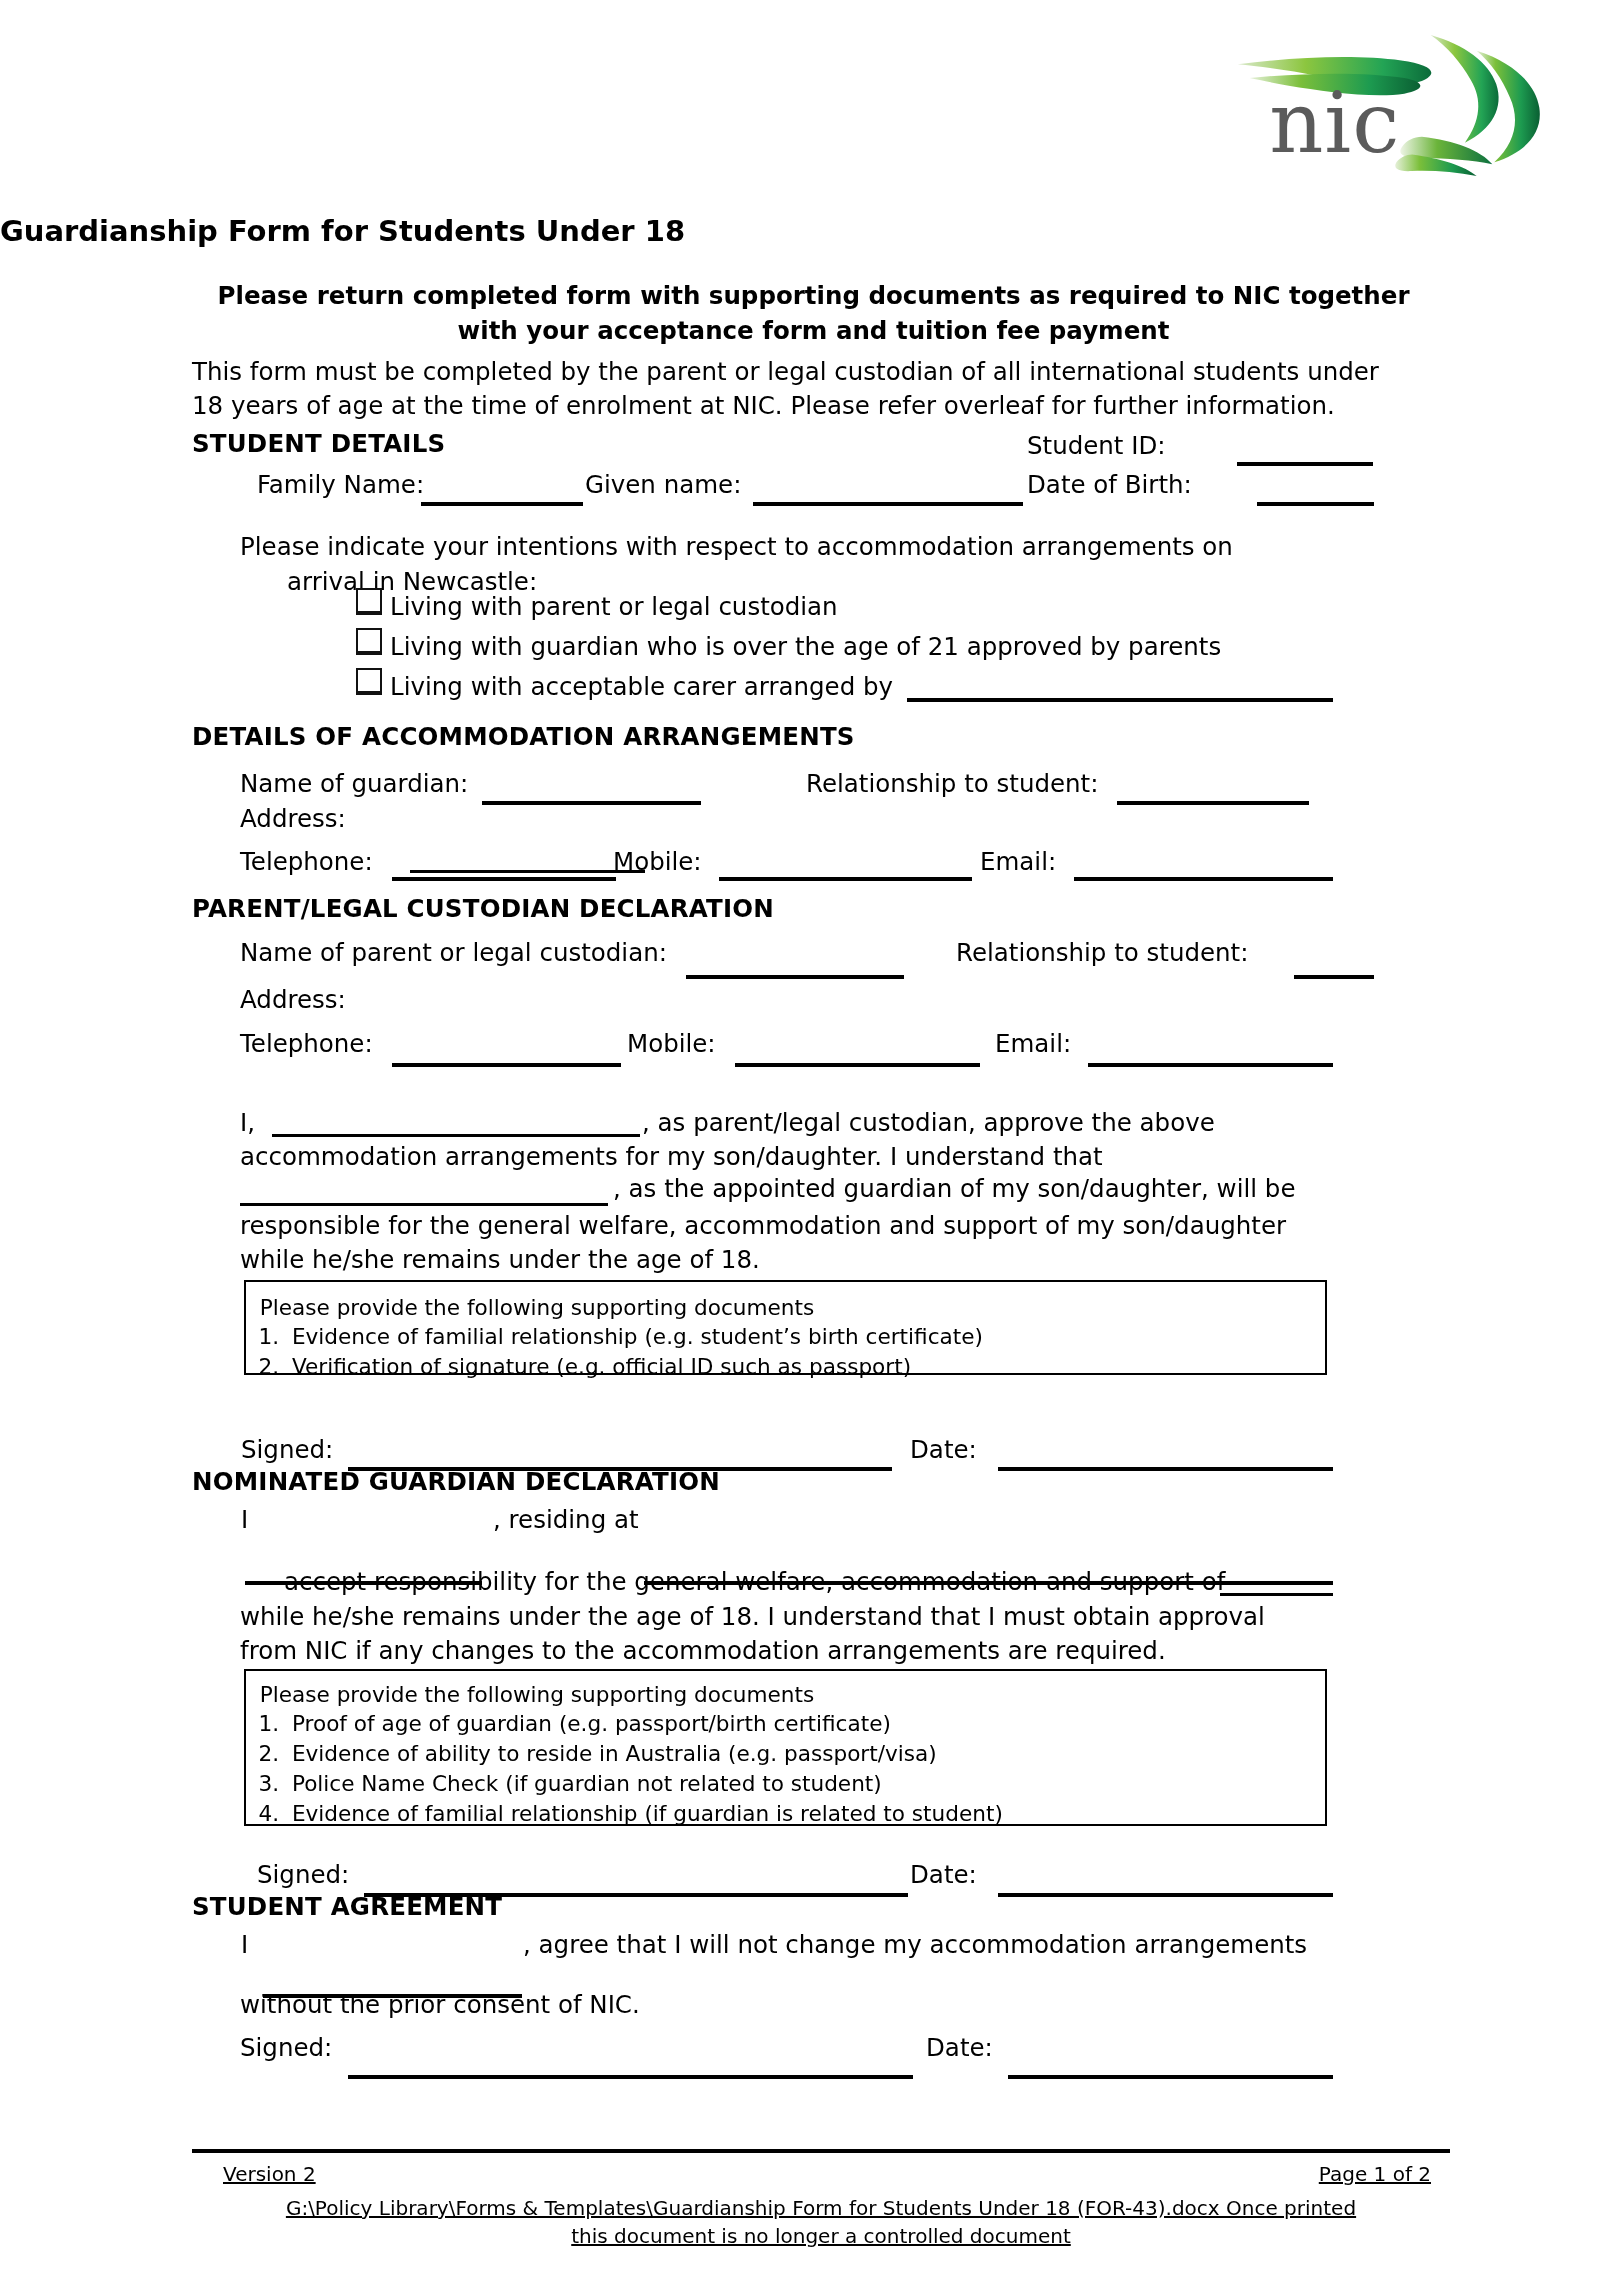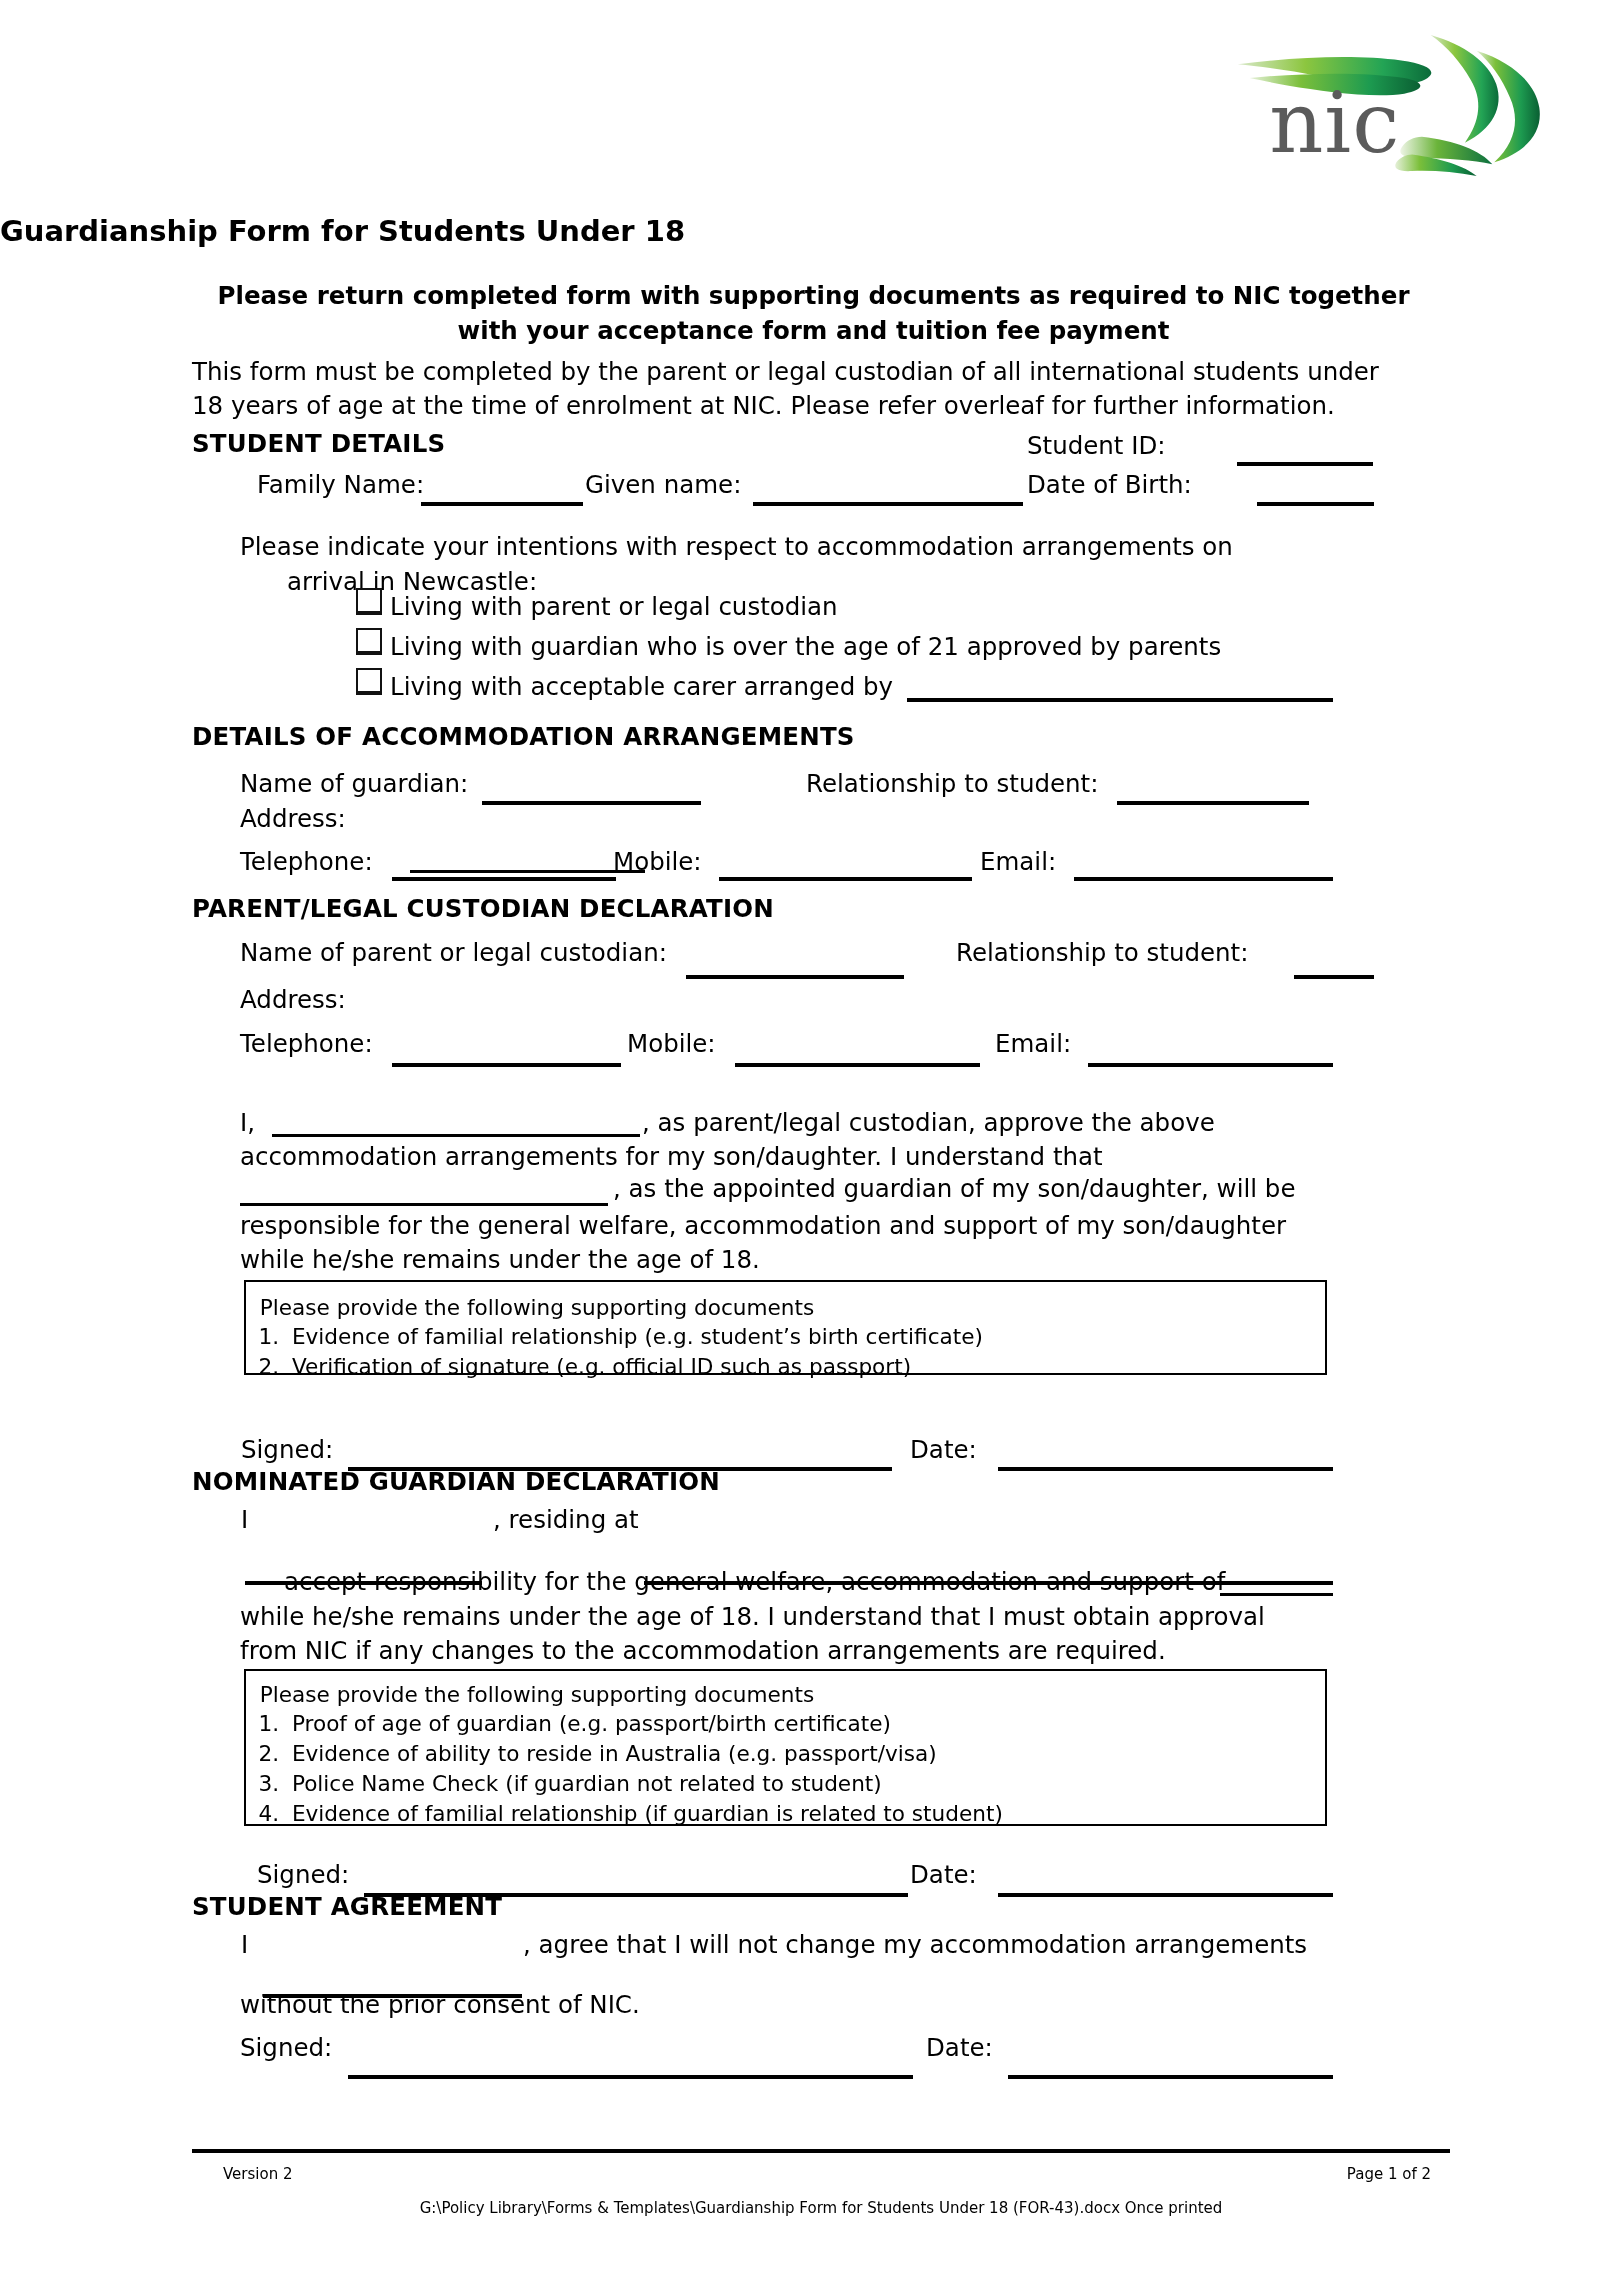--- a/index.html
+++ b/index.html
@@ -108,22 +108,23 @@
 
   
   #footer-rule {
     left: 192px;
     top: 2149px;
     width: 1258px;
     height: 3.9px;
     background: #000;
   }
   .footer-text {
-    font-size: 15px;
+    font-size: 20px;
     line-height: 28px;
+    text-decoration: underline;
   }
 </style>
 </head>
 <body>
 
 <div id="page">
 
   <div id="logo" class="abs">
     <svg width="323" height="152" viewBox="0 0 330 155" xmlns="http://www.w3.org/2000/svg">
       <defs>
@@ -284,15 +285,16 @@
 
   <div class="abs body-text" style="left:240px; top:2031px;">Signed:</div>
   <div class="abs rule" style="left:348px; top:2075px; width:565px;"></div>
   <div class="abs body-text" style="left:926px; top:2031px;">Date:</div>
   <div class="abs rule" style="left:1008px; top:2075px; width:325px;"></div>
 
   <div id="footer-rule" class="abs"></div>
   <div class="abs footer-text" style="left:223px; top:2160px;">Version 2</div>
   <div class="abs footer-text" style="left:1274px; top:2160px; width:157px; text-align:right;">Page 1 of 2</div>
   <div class="abs footer-text" style="left:192px; top:2194px; width:1258px; text-align:center;">G:\Policy Library\Forms &amp; Templates\Guardianship Form for Students Under 18 (FOR-43).docx Once printed</div>
+  <div class="abs footer-text" style="left:192px; top:2222px; width:1258px; text-align:center;">this document is no longer a controlled document</div>
 
 </div>
 
 
 </body></html>

